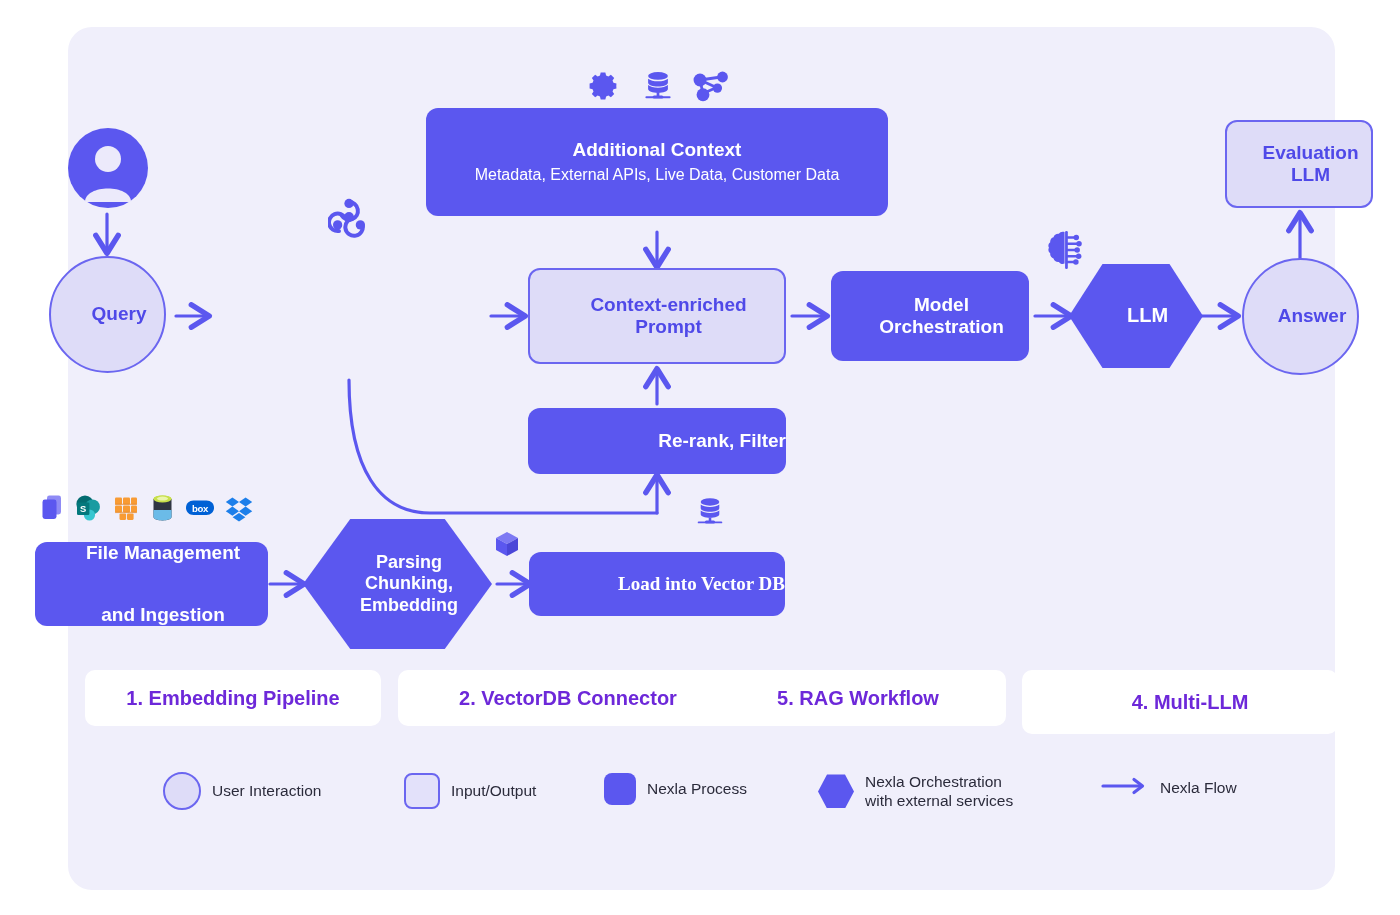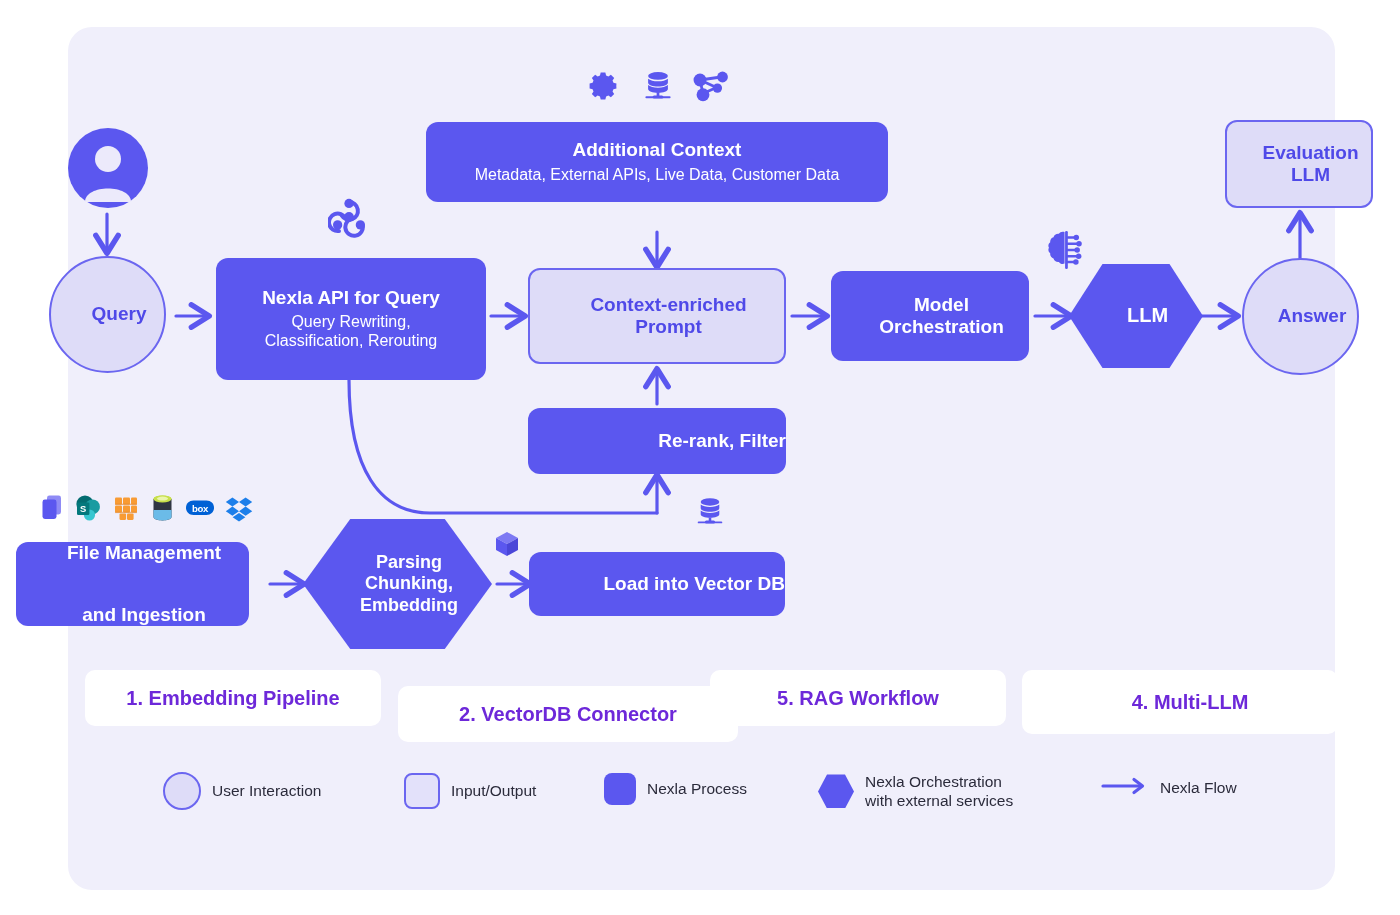--- a/index.html
+++ b/index.html
@@ -113,25 +113,20 @@
         <path d="M12.5 40 A10 10 0 1 1 20 25.5"></path>
         <path d="M39.5 33 A10 10 0 1 1 29 25.5"></path>
       </g>
       <circle cx="24" cy="8.5" r="5.3" fill="#5b57ef"></circle>
       <circle cx="11" cy="33" r="5.3" fill="#5b57ef"></circle>
       <circle cx="37" cy="33" r="5.3" fill="#5b57ef"></circle>
       <circle cx="24" cy="24" r="5.6" fill="#5b57ef"></circle>
     </svg>
   </div>
 
-  <div class="n proc stack" style="left:216px;top:258px;width:270px;height:122px;padding:0 12px;">
-    <div class="title" style="font-size:19px;margin-bottom:4px;">Nexla API for Query</div>
-    <div class="sub" style="font-size:16px;">Query Rewriting,</div>
-    <div class="sub" style="font-size:16px;">Classification, Rerouting</div>
-  </div>
 
   <div class="icon" style="left:586px;top:68px;">
     <svg width="36" height="36" viewBox="0 0 24 24" fill="#5b57ef">
       <path d="M12 8.4a3.6 3.6 0 1 0 0 7.2 3.6 3.6 0 0 0 0-7.2zm0 5.1a1.5 1.5 0 1 1 0-3 1.5 1.5 0 0 1 0 3z"></path>
       <path d="M20.3 13.6l-.1-1.6.1-1.6-2-.5-.6-1.5 1.1-1.7-2.2-2.2-1.7 1.1-1.5-.6-.5-2h-3.1l-.5 2-1.5.6-1.7-1.1L3.9 6.7 5 8.4l-.6 1.5-2 .5v3.2l2 .5.6 1.5-1.1 1.7 2.2 2.2 1.7-1.1 1.5.6.5 2h3.1l.5-2 1.5-.6 1.7 1.1 2.2-2.2-1.1-1.7.6-1.5 2-.5z"></path>
     </svg>
   </div>
   <div class="icon" style="left:640px;top:68px;">
     <svg width="36" height="36" viewBox="0 0 24 24" fill="#5b57ef">
       <ellipse cx="12" cy="5.3" rx="6.6" ry="2.6"></ellipse>
@@ -150,21 +145,21 @@
       <line x1="16" y1="13" x2="7" y2="17"></line>
       <g fill="#5b57ef" stroke="none">
         <circle cx="5" cy="8" r="4.3"></circle>
         <circle cx="20" cy="6" r="3.6"></circle>
         <circle cx="16.6" cy="13.4" r="3.1"></circle>
         <circle cx="7" cy="17.8" r="4.3"></circle>
       </g>
     </svg>
   </div>
 
-  <div class="n proc stack" style="left:426px;top:122px;width:462px;height:80px;padding:0 14px;">
+  <div class="n proc stack" style="left:426px;top:108px;width:462px;height:108px;padding:0 14px;">
     <div class="title" style="font-size:19px;margin-bottom:4px;">Additional Context</div>
     <div class="sub" style="font-size:16px;">Metadata, External APIs, Live Data, Customer Data</div>
   </div>
 
   <div class="n io stack" style="left:528px;top:268px;width:258px;height:96px;font-size:19px;">
     <div>Context-enriched</div>
     <div>Prompt</div>
   </div>
 
   <div class="n proc stack" style="left:831px;top:271px;width:198px;height:90px;font-size:19px;">
@@ -253,21 +248,21 @@
       <g fill="#1d7fea">
         <path d="M7.4 3.4L.8 8l6.6 4.6L14 8z"></path>
         <path d="M20.6 3.4L14 8l6.6 4.6L27.2 8z"></path>
         <path d="M.8 17.2l6.6 4.6L14 17.2 7.4 12.6z"></path>
         <path d="M20.6 12.6L14 17.2l6.6 4.6 6.6-4.6z"></path>
         <path d="M7.6 23.2l6.4 4.2 6.4-4.2L14 19z"></path>
       </g>
     </svg>
   </div>
 
-  <div class="n proc stack" style="left:16px;top:542px;width:233px;height:84px;font-size:19px;gap:40px;">
+  <div class="n proc stack" style="left:35px;top:542px;width:233px;height:84px;font-size:19px;gap:40px;">
     <div>File Management</div>
     <div>and Ingestion</div>
   </div>
 
   <div class="n hex stack" style="left:303px;top:519px;width:189px;height:130px;font-size:18px;">
     <div>Parsing</div>
     <div>Chunking,</div>
     <div>Embedding</div>
   </div>
 
@@ -283,28 +278,28 @@
     <svg width="36" height="38" viewBox="0 0 24 24" fill="#5b57ef">
       <ellipse cx="12" cy="4.6" rx="6.2" ry="2.5"></ellipse>
       <path d="M5.8 6.4v2.4c0 1.3 2.8 2.4 6.2 2.4s6.2-1.1 6.2-2.4V6.4C17 7.4 14.6 8 12 8s-5-.6-6.2-1.6z"></path>
       <path d="M5.8 10.4v2.4c0 1.3 2.8 2.4 6.2 2.4s6.2-1.1 6.2-2.4v-2.4C17 11.4 14.6 12 12 12s-5-.6-6.2-1.6z"></path>
       <rect x="11.15" y="15" width="1.7" height="2.6"></rect>
       <rect x="8.6" y="17" width="6.8" height="2" rx="1"></rect>
       <rect x="3.8" y="17.6" width="16.4" height="1.3" rx=".65"></rect>
     </svg>
   </div>
 
-  <div class="n proc" style="left:529px;top:552px;width:256px;height:64px;font-size:19px;">
+  <div class="n proc" style="left:529px;top:552px;width:256px;height:64px;font-size:19px;font-family:Liberation Serif, serif;">
     <span>Load into Vector DB</span>
   </div>
 
   <div class="card" style="left:85px;top:670px;width:296px;height:56px;">
     <span>1. Embedding Pipeline</span>
   </div>
-  <div class="card" style="left:398px;top:670px;width:340px;height:56px;margin-top:16px;">
+  <div class="card" style="left:398px;top:670px;width:340px;height:56px;">
     <span>2. VectorDB Connector</span>
   </div>
   <div class="card" style="left:710px;top:670px;width:296px;height:56px;">
     <span>5. RAG Workflow</span>
   </div>
   <div class="card" style="left:1022px;top:670px;width:296px;height:64px;padding-left:20px;">
     <span>4. Multi-LLM</span>
   </div>
 
   <div class="legend-item" style="left:163px;top:772px;">

